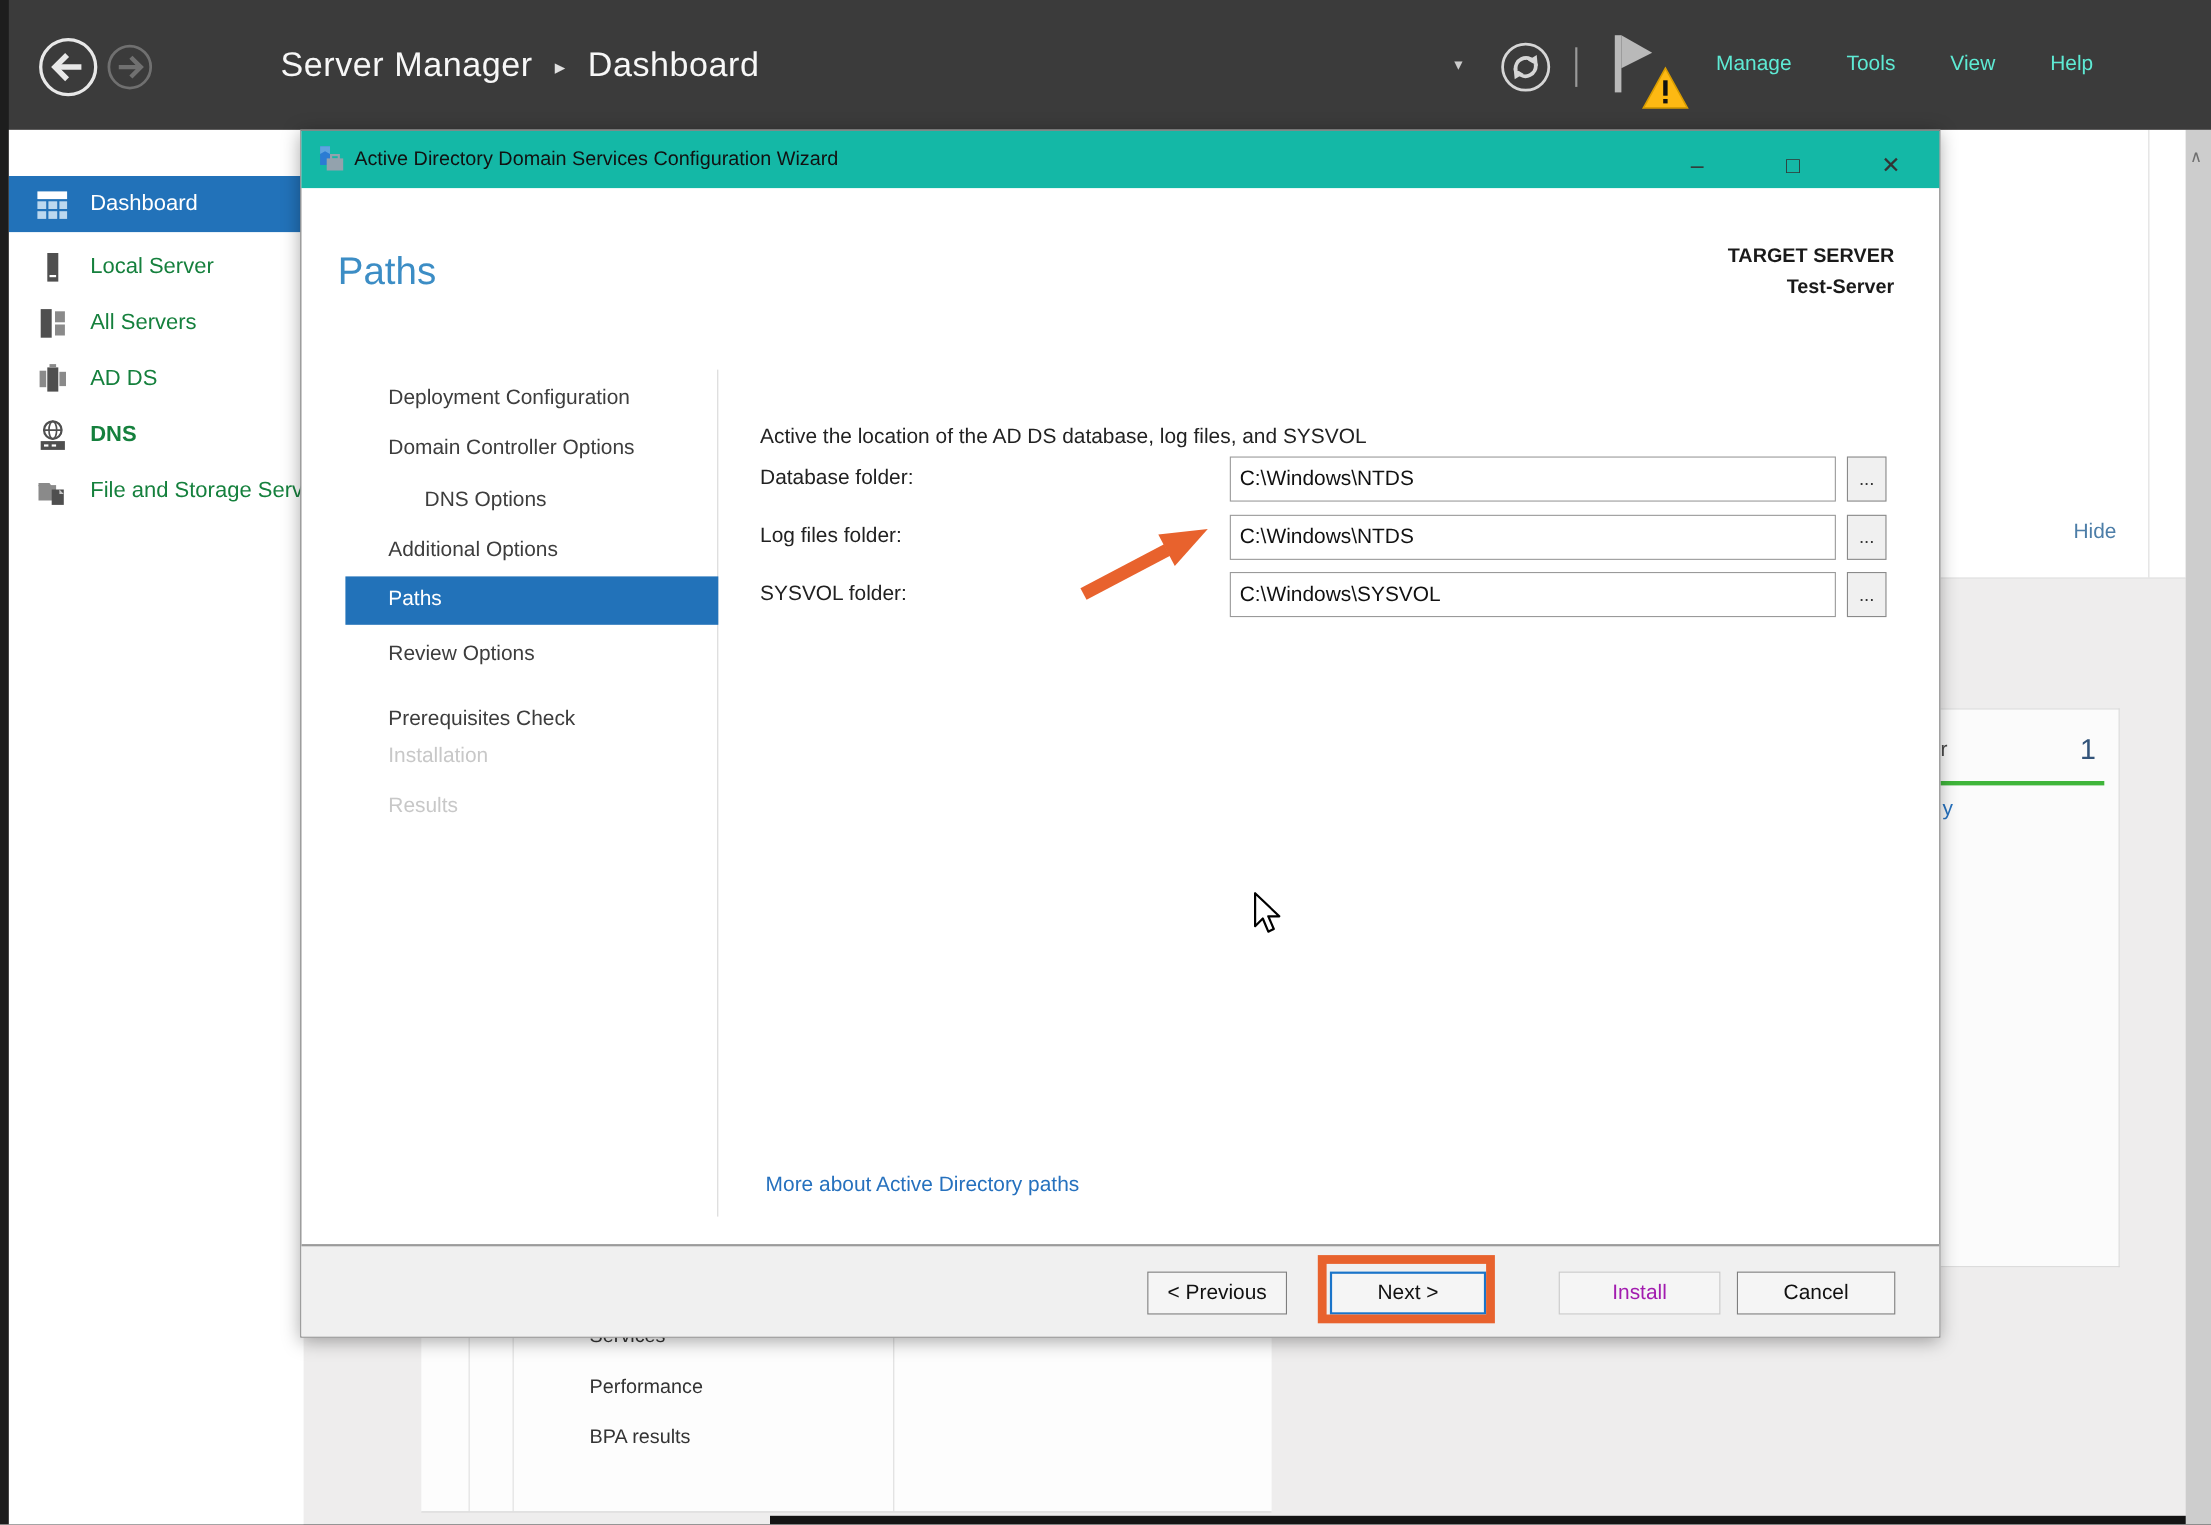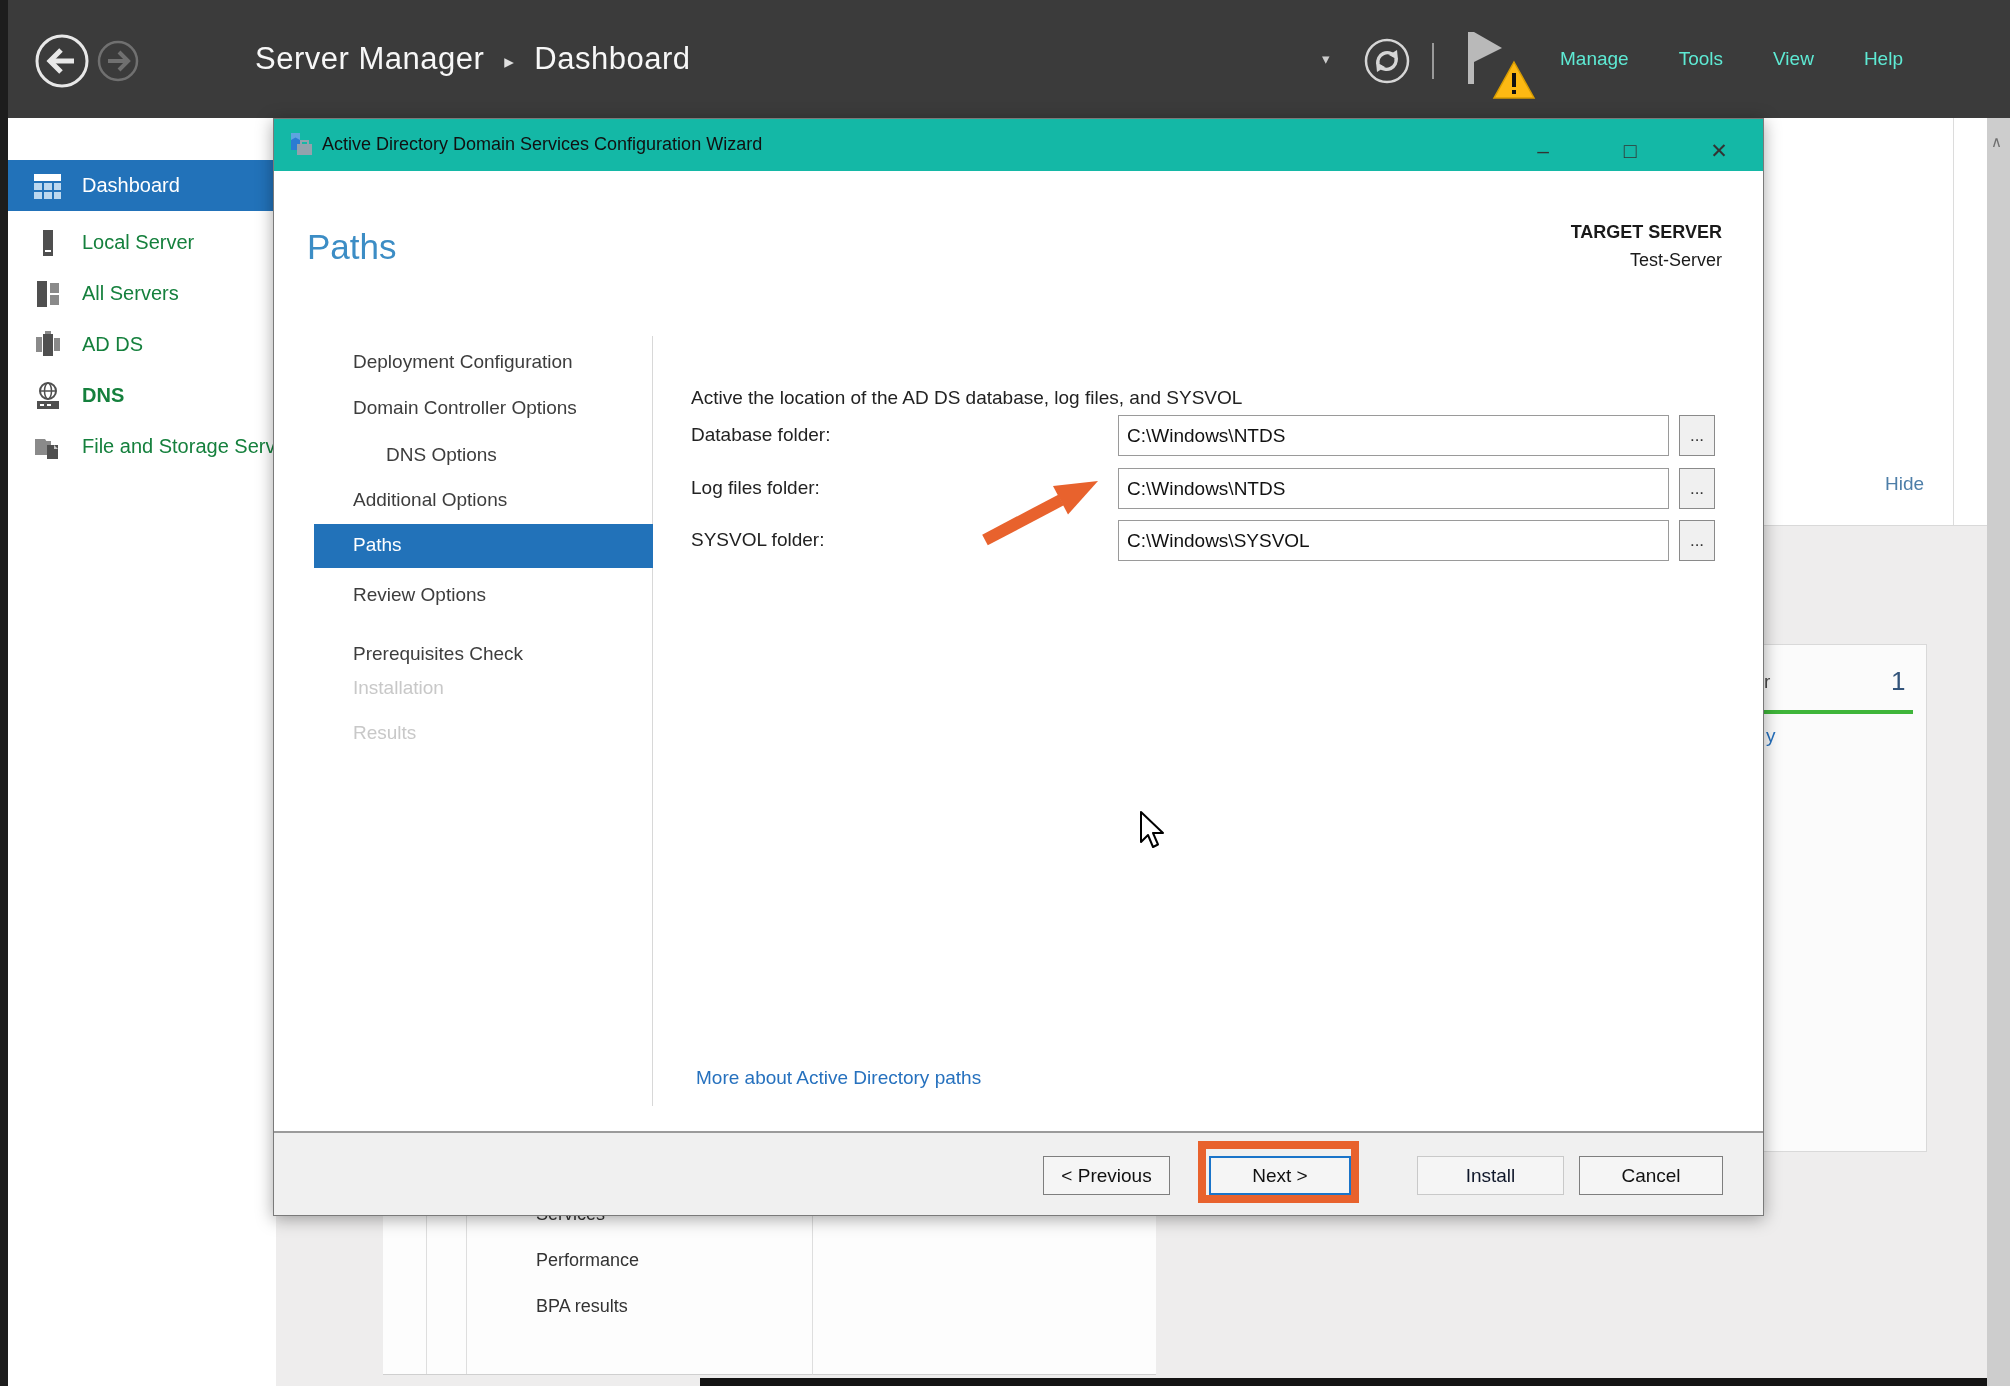--- a/index.html
+++ b/index.html
@@ -55,21 +55,21 @@
   .dialog{position:absolute;left:273px;top:118px;width:1491px;height:1098px;background:#ffffff;
           border:1px solid #7a7a7a;box-shadow:0 3px 16px rgba(0,0,0,.35);box-sizing:border-box;z-index:10;}
   .dlg-titlebar{position:absolute;left:0;top:0;width:100%;height:52px;background:#14b8a6;}
   .dlg-title{position:absolute;left:48px;top:15px;font-size:18px;color:#111;}
   .dlg-icon{position:absolute;left:14px;top:13px;}
   .winbtn{position:absolute;top:18px;width:44px;height:30px;text-align:center;font-size:21px;color:#333;
           line-height:28px;cursor:default;}
   .dlg-heading{position:absolute;left:33px;top:108px;font-size:35px;font-weight:300;color:#3c8dc5;}
   .dlg-target{position:absolute;right:41px;top:103px;text-align:right;color:#1a1a1a;}
   .dlg-target .t1{font-size:18px;font-weight:bold;}
-  .dlg-target .t2{font-size:18px;font-weight:normal;margin-top:7px;}
+  .dlg-target .t2{font-size:18px;font-weight:bold;margin-top:7px;}
 
   .nav-sep{position:absolute;left:378px;top:217px;width:1px;height:770px;background:#d8d8d8;}
   .step{position:absolute;left:79px;font-size:19px;color:#3d3d3d;white-space:nowrap;}
   .step.indent{left:112px;}
   .step.disabled{color:#c8c8c8;}
   .step-sel{position:absolute;left:40px;top:405px;width:339px;height:44px;background:#2272b9;}
   .step-sel .step{position:absolute;left:39px;top:10px;color:#ffffff;}
 
   .instruction{position:absolute;left:417px;top:268px;font-size:19px;color:#222;}
   .frow-label{position:absolute;left:417px;font-size:19px;color:#222;}
@@ -79,21 +79,21 @@
   .frow-browse{position:absolute;left:1405px;width:36px;height:41px;box-sizing:border-box;
                border:1px solid #8a8a8a;background:#f0f0f0;font-size:17px;color:#333;
                font-family:"Liberation Sans",sans-serif;line-height:20px;cursor:default;}
   .dlg-link{position:absolute;left:422px;top:948px;font-size:19px;color:#2671be;cursor:pointer;}
 
   .dlg-footer{position:absolute;left:0;top:1012px;width:100%;height:84px;background:#f0f0f0;
               border-top:2px solid #9b9b9b;box-sizing:border-box;}
   .fbtn{position:absolute;top:23px;height:39px;box-sizing:border-box;background:#f5f5f5;
         border:1px solid #7e7e7e;font-family:"Liberation Sans",sans-serif;font-size:19px;color:#111;cursor:default;}
   .fbtn.next{border:2px solid #1a74c9;}
-  .fbtn.disabled{color:#0f172a;border-color:#c9c9c9;}
+  .fbtn.disabled{color:#a21caf;border-color:#c9c9c9;}
 
   
   .next-highlight{position:absolute;left:1198px;top:1141px;width:161px;height:62px;box-sizing:border-box;
                   border:8px solid #e8622d;z-index:30;}
   .arrow-annot{position:absolute;left:958px;top:450px;z-index:30;}
   .cursor{position:absolute;left:1138px;top:810px;z-index:40;}
 </style>
 </head>
 <body>
 

